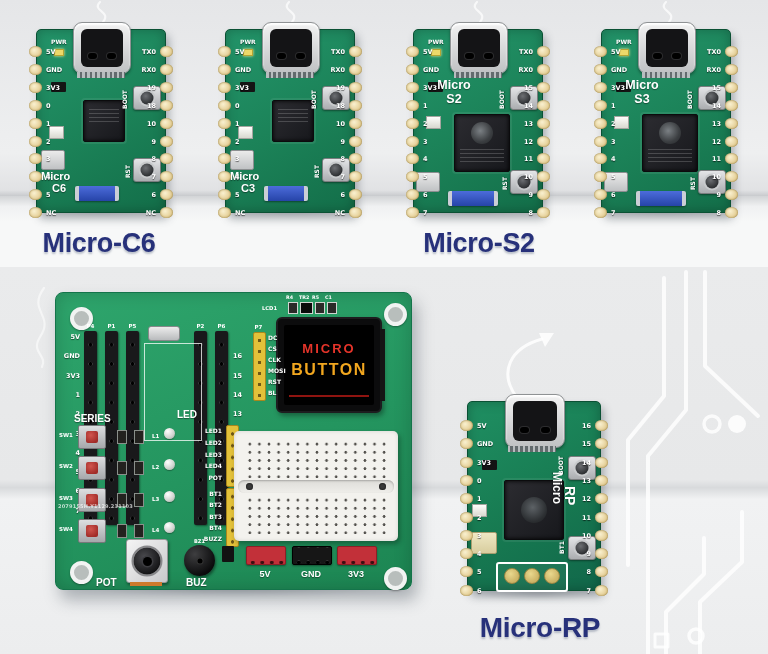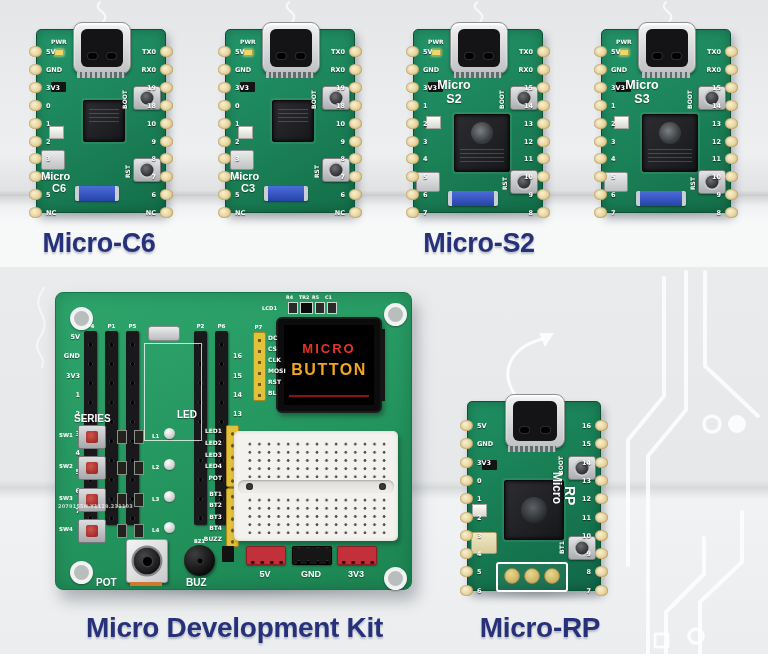--- a/index.html
+++ b/index.html
@@ -1036,15 +1036,14 @@
           <span class="bump"></span>
           <span class="plab">8</span>
         </div>
         <div class="prow" style="--i: 9;">
           <span class="bump"></span>
           <span class="plab">7</span>
         </div>
       </div>
   </div>
 
-  <span class="cap2" style="left:42px;width:385px">Micro Development Kit</span>
   <span class="cap2" style="left:445px;width:190px">Micro-RP</span>
 </div>
 
 </body></html>

